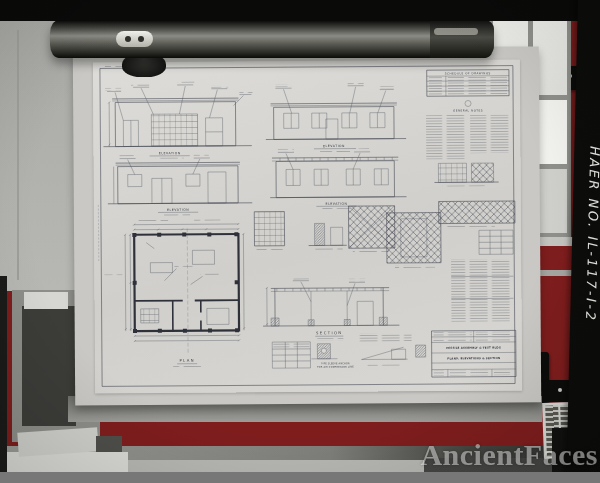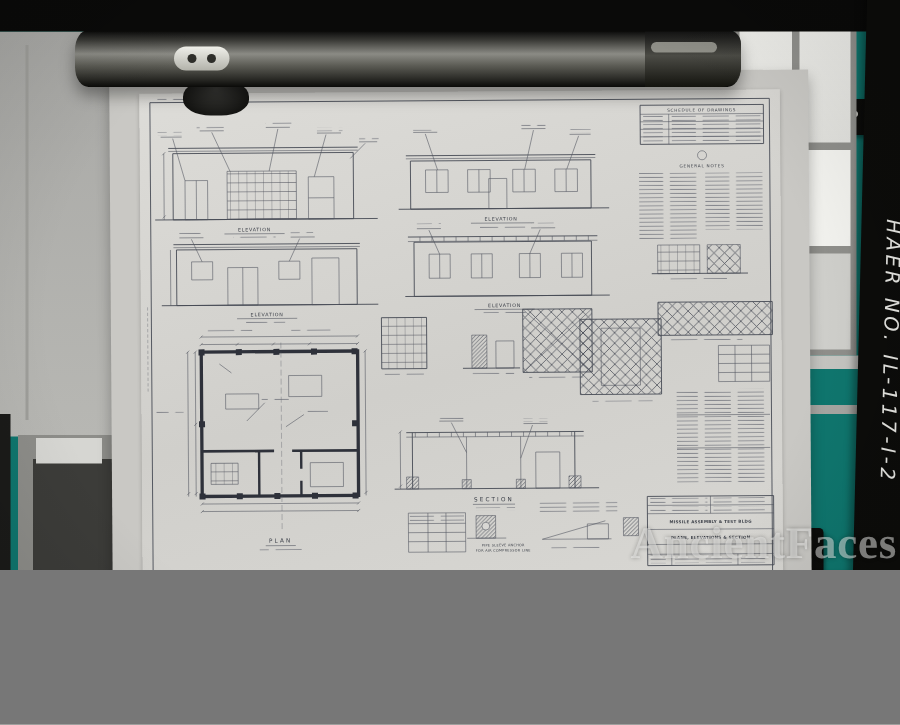--- a/index.html
+++ b/index.html
@@ -1,17 +1,17 @@
 <!DOCTYPE html>
 <html><head>
 <meta charset="utf-8">
 <style>
   html,body{margin:0;padding:0;background:#777;}
-  .photo{position:relative;width:600px;height:380px;overflow:hidden;
-         background:#0f766e;font-family:"DejaVu Sans",sans-serif;}
+  .photo{position:relative;width:600px;height:472px;overflow:hidden;
+         background:#7f1d1d;font-family:"DejaVu Sans",sans-serif;}
   .photo *{box-sizing:border-box;}
   .abs{position:absolute;}
 
   
   .wall-left{left:0;top:21px;width:80px;height:270px;z-index:1;
     background:linear-gradient(180deg,#a9a9a6,#b7b7b3);}
   .wall-line{left:17px;top:30px;width:2px;height:250px;background:#9e9e9a;z-index:1;}
   .window{left:489px;top:5px;width:82px;height:232px;background:#8f8f8b;padding:4px;
     display:grid;grid-template-columns:1fr 1fr;grid-template-rows:86px 1fr 1fr;gap:5px;z-index:2;}
   .pane{background:linear-gradient(180deg,#efefeb,#e2e2de);}

